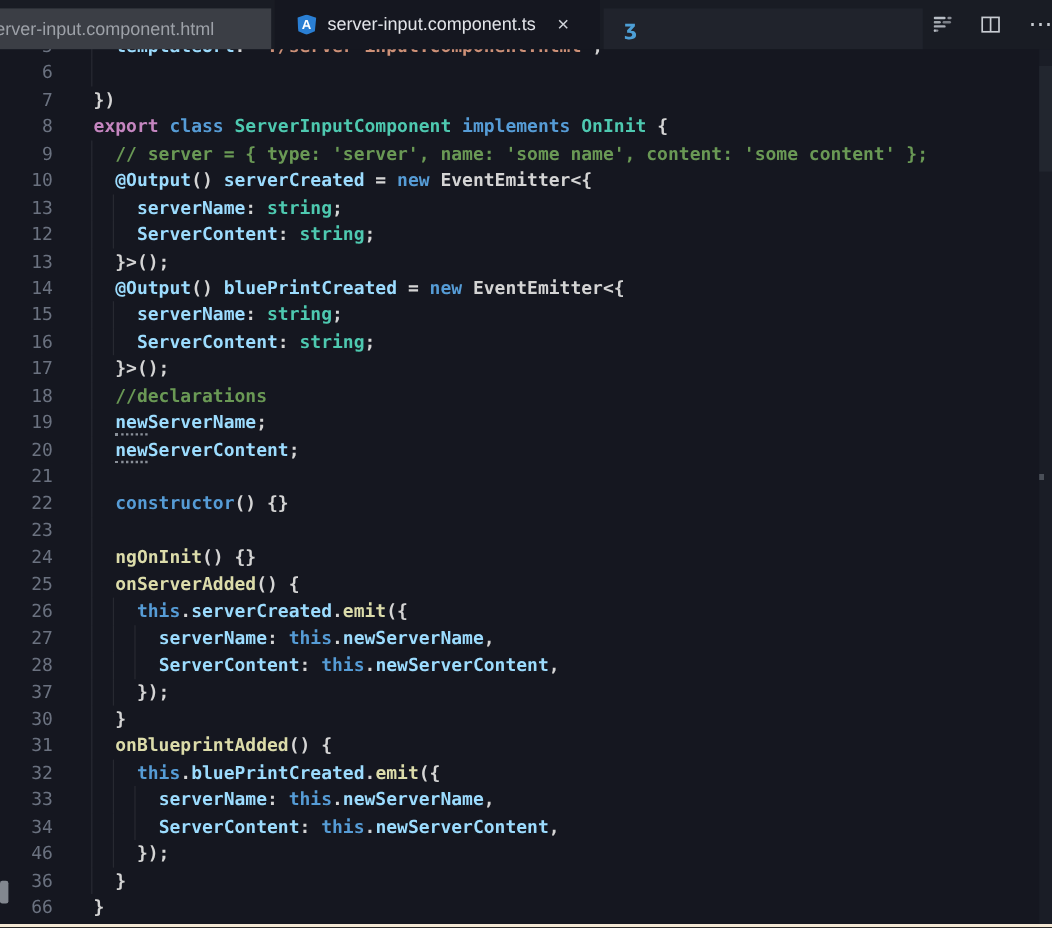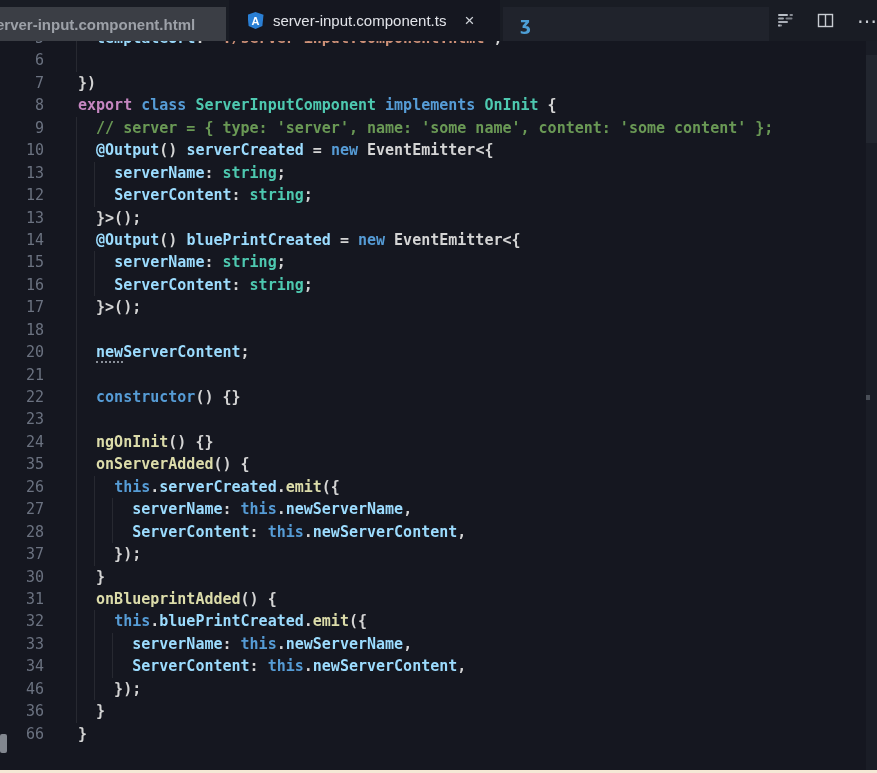--- a/index.html
+++ b/index.html
@@ -2,21 +2,21 @@
 <html style="--c-bg: #151720; --c-tabbar: #191c24; --c-tab1bg: #3b3e45; --c-tab3bg: #20232c; --c-tabtxt: #9da1a8; --c-tabtxtact: #e2e4e9; --c-gutter: #6b7280; --c-keyword: #569cd6; --c-keyword2: #c586c0; --c-type: #4ec9b0; --c-variable: #9cdcfe; --c-function: #dcdcaa; --c-string: #ce9178; --c-comment: #6a9955; --c-punct: #d4d4d4; --c-hint: #8a9099; --c-ngicon: #2a7fd4; --c-cssicon: #4d9fd6; --c-icon: #c8ccd2; --c-scroll: #1a1d26; --c-leftmark: #82878f; --c-strip: #f5e9d6;"><head>
 <meta charset="utf-8">
 <style>
   html,body{margin:0;padding:0;background:#000;}
   .app{position:relative;width:877px;height:773px;overflow:hidden;background:var(--c-bg,#151720);
        font-family:"Liberation Sans", sans-serif;}
   
   .tabbar{position:absolute;left:0;top:0;width:877px;height:41px;background:var(--c-tabbar,#191c24);
           display:flex;align-items:flex-end;}
   .tab{height:34px;display:flex;align-items:center;box-sizing:border-box;overflow:hidden;cursor:pointer;}
-  .tab.t1{width:226px;background:var(--c-tab1bg,#3b3e45);padding:0 10px 0 0;margin-right:3px;font-weight:bold;}
+  .tab.t1{width:226px;background:var(--c-tab1bg,#3b3e45);padding:0 10px 0 0;margin-right:3px;}
   .tab.t1 .lbl{color:var(--c-tabtxt,#9da1a8);margin-left:-4px;white-space:nowrap;}
   .tab.t2{width:271px;background:var(--c-bg,#151720);height:41px;padding:0 12px 0 18px;margin-right:3px;}
   .tab.t2 .lbl{color:var(--c-tabtxtact,#e2e4e9);}
   .tab.t3{width:266px;background:var(--c-tab3bg,#20232c);padding:0 14px;}
   .tab.t3 .lbl{color:var(--c-tabtxt,#9da1a8);}
   .tab .lbl{font-size:15px;white-space:nowrap;}
   .ficon{width:17px;height:17px;margin-right:9px;flex:none;display:flex;align-items:center;justify-content:center;}
   .ng-shield{width:16px;height:17px;background:var(--c-ngicon,#2a7fd4);
      clip-path:polygon(50% 0,100% 16%,93% 82%,50% 100%,7% 82%,0 16%);
      display:flex;align-items:center;justify-content:center;
@@ -106,27 +106,28 @@
         <div class="line"><div class="ln">8</div><div class="code"><span class="tok-m">export</span><span class="tok-p"> </span><span class="tok-k">class</span><span class="tok-p"> </span><span class="tok-t">ServerInputComponent</span><span class="tok-p"> </span><span class="tok-k">implements</span><span class="tok-p"> </span><span class="tok-t">OnInit</span><span class="tok-p"> {</span></div></div>
         <div class="line"><div class="guide" style="left: 76px;"></div><div class="ln">9</div><div class="code"><span class="tok-p">  </span><span class="tok-c">// server = { type: 'server', name: 'some name', content: 'some content' };</span></div></div>
         <div class="line"><div class="guide" style="left: 76px;"></div><div class="ln">10</div><div class="code"><span class="tok-p">  </span><span class="tok-v">@Output</span><span class="tok-p">() </span><span class="tok-v">serverCreated</span><span class="tok-p"> = </span><span class="tok-k">new</span><span class="tok-p"> </span><span class="tok-w">EventEmitter</span><span class="tok-p">&lt;{</span></div></div>
         <div class="line"><div class="guide" style="left: 76px;"></div><div class="guide" style="left: 94px;"></div><div class="ln">13</div><div class="code"><span class="tok-p">    </span><span class="tok-v">serverName</span><span class="tok-p">: </span><span class="tok-t">string</span><span class="tok-p">;</span></div></div>
         <div class="line"><div class="guide" style="left: 76px;"></div><div class="guide" style="left: 94px;"></div><div class="ln">12</div><div class="code"><span class="tok-p">    </span><span class="tok-v">ServerContent</span><span class="tok-p">: </span><span class="tok-t">string</span><span class="tok-p">;</span></div></div>
         <div class="line"><div class="guide" style="left: 76px;"></div><div class="ln">13</div><div class="code"><span class="tok-p">  }&gt;();</span></div></div>
         <div class="line"><div class="guide" style="left: 76px;"></div><div class="ln">14</div><div class="code"><span class="tok-p">  </span><span class="tok-v">@Output</span><span class="tok-p">() </span><span class="tok-v">bluePrintCreated</span><span class="tok-p"> = </span><span class="tok-k">new</span><span class="tok-p"> </span><span class="tok-w">EventEmitter</span><span class="tok-p">&lt;{</span></div></div>
         <div class="line"><div class="guide" style="left: 76px;"></div><div class="guide" style="left: 94px;"></div><div class="ln">15</div><div class="code"><span class="tok-p">    </span><span class="tok-v">serverName</span><span class="tok-p">: </span><span class="tok-t">string</span><span class="tok-p">;</span></div></div>
         <div class="line"><div class="guide" style="left: 76px;"></div><div class="guide" style="left: 94px;"></div><div class="ln">16</div><div class="code"><span class="tok-p">    </span><span class="tok-v">ServerContent</span><span class="tok-p">: </span><span class="tok-t">string</span><span class="tok-p">;</span></div></div>
         <div class="line"><div class="guide" style="left: 76px;"></div><div class="ln">17</div><div class="code"><span class="tok-p">  }&gt;();</span></div></div>
-        <div class="line"><div class="guide" style="left: 76px;"></div><div class="ln">18</div></div>
+        <div class="line"><div class="guide" style="left: 76px;"></div><div class="ln">18</div><div class="code"><span class="tok-p">  </span><span class="tok-c">//declarations</span></div></div>
+        <div class="line"><div class="guide" style="left: 76px;"></div><div class="ln">19</div><div class="code"><span class="tok-p">  </span><span class="tok-vh">new</span><span class="tok-v">ServerName</span><span class="tok-p">;</span></div></div>
         <div class="line"><div class="guide" style="left: 76px;"></div><div class="ln">20</div><div class="code"><span class="tok-p">  </span><span class="tok-vh">new</span><span class="tok-v">ServerContent</span><span class="tok-p">;</span></div></div>
         <div class="line"><div class="guide" style="left: 76px;"></div><div class="ln">21</div><div class="code"></div></div>
         <div class="line"><div class="guide" style="left: 76px;"></div><div class="ln">22</div><div class="code"><span class="tok-p">  </span><span class="tok-k">constructor</span><span class="tok-p">() {}</span></div></div>
         <div class="line"><div class="guide" style="left: 76px;"></div><div class="ln">23</div><div class="code"></div></div>
         <div class="line"><div class="guide" style="left: 76px;"></div><div class="ln">24</div><div class="code"><span class="tok-p">  </span><span class="tok-f">ngOnInit</span><span class="tok-p">() {}</span></div></div>
-        <div class="line"><div class="guide" style="left: 76px;"></div><div class="ln">35</div><div class="code"><span class="tok-p">  </span><span class="tok-f">onServerAdded</span><span class="tok-p">() {</span></div></div>
+        <div class="line"><div class="guide" style="left: 76px;"></div><div class="ln">25</div><div class="code"><span class="tok-p">  </span><span class="tok-f">onServerAdded</span><span class="tok-p">() {</span></div></div>
         <div class="line"><div class="guide" style="left: 76px;"></div><div class="guide" style="left: 94px;"></div><div class="ln">26</div><div class="code"><span class="tok-p">    </span><span class="tok-k">this</span><span class="tok-p">.</span><span class="tok-v">serverCreated</span><span class="tok-p">.</span><span class="tok-f">emit</span><span class="tok-p">({</span></div></div>
         <div class="line"><div class="guide" style="left: 76px;"></div><div class="guide" style="left: 94px;"></div><div class="guide" style="left: 112px;"></div><div class="ln">27</div><div class="code"><span class="tok-p">      </span><span class="tok-v">serverName</span><span class="tok-p">: </span><span class="tok-k">this</span><span class="tok-p">.</span><span class="tok-v">newServerName</span><span class="tok-p">,</span></div></div>
         <div class="line"><div class="guide" style="left: 76px;"></div><div class="guide" style="left: 94px;"></div><div class="guide" style="left: 112px;"></div><div class="ln">28</div><div class="code"><span class="tok-p">      </span><span class="tok-v">ServerContent</span><span class="tok-p">: </span><span class="tok-k">this</span><span class="tok-p">.</span><span class="tok-v">newServerContent</span><span class="tok-p">,</span></div></div>
         <div class="line"><div class="guide" style="left: 76px;"></div><div class="guide" style="left: 94px;"></div><div class="ln">37</div><div class="code"><span class="tok-p">    });</span></div></div>
         <div class="line"><div class="guide" style="left: 76px;"></div><div class="ln">30</div><div class="code"><span class="tok-p">  }</span></div></div>
         <div class="line"><div class="guide" style="left: 76px;"></div><div class="ln">31</div><div class="code"><span class="tok-p">  </span><span class="tok-f">onBlueprintAdded</span><span class="tok-p">() {</span></div></div>
         <div class="line"><div class="guide" style="left: 76px;"></div><div class="guide" style="left: 94px;"></div><div class="ln">32</div><div class="code"><span class="tok-p">    </span><span class="tok-k">this</span><span class="tok-p">.</span><span class="tok-v">bluePrintCreated</span><span class="tok-p">.</span><span class="tok-f">emit</span><span class="tok-p">({</span></div></div>
         <div class="line"><div class="guide" style="left: 76px;"></div><div class="guide" style="left: 94px;"></div><div class="guide" style="left: 112px;"></div><div class="ln">33</div><div class="code"><span class="tok-p">      </span><span class="tok-v">serverName</span><span class="tok-p">: </span><span class="tok-k">this</span><span class="tok-p">.</span><span class="tok-v">newServerName</span><span class="tok-p">,</span></div></div>
         <div class="line"><div class="guide" style="left: 76px;"></div><div class="guide" style="left: 94px;"></div><div class="guide" style="left: 112px;"></div><div class="ln">34</div><div class="code"><span class="tok-p">      </span><span class="tok-v">ServerContent</span><span class="tok-p">: </span><span class="tok-k">this</span><span class="tok-p">.</span><span class="tok-v">newServerContent</span><span class="tok-p">,</span></div></div>
         <div class="line"><div class="guide" style="left: 76px;"></div><div class="guide" style="left: 94px;"></div><div class="ln">46</div><div class="code"><span class="tok-p">    });</span></div></div>

